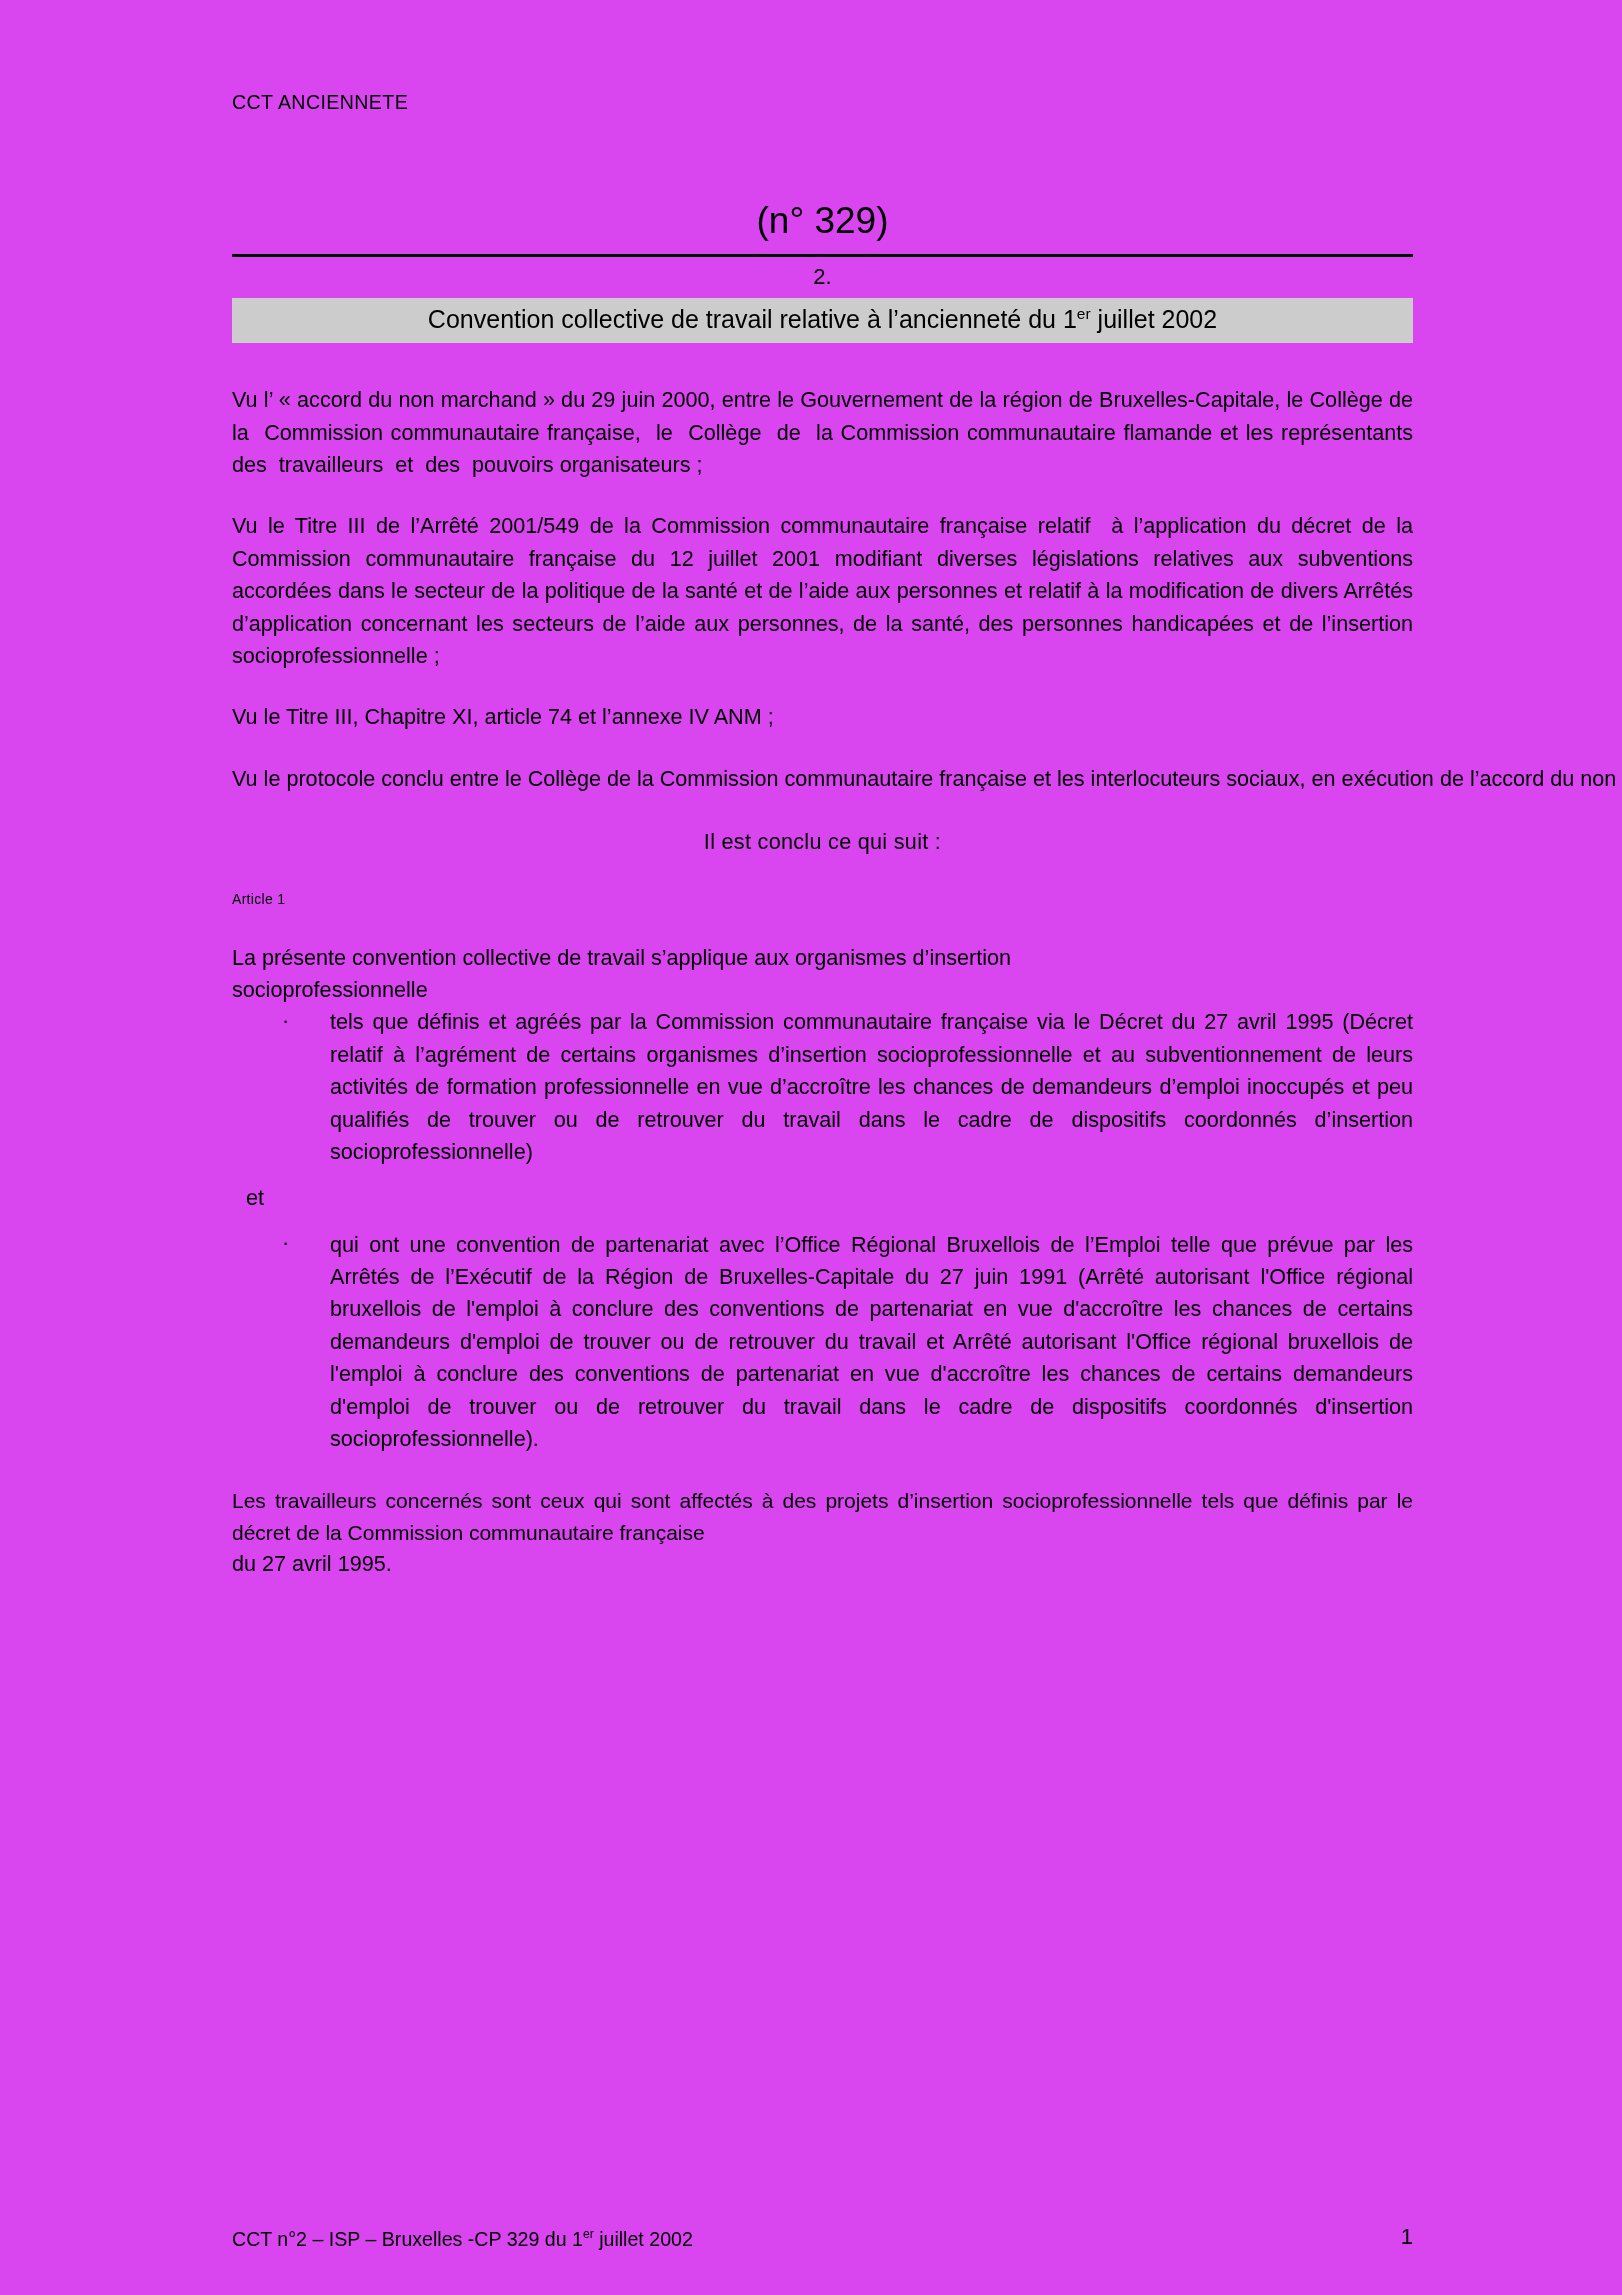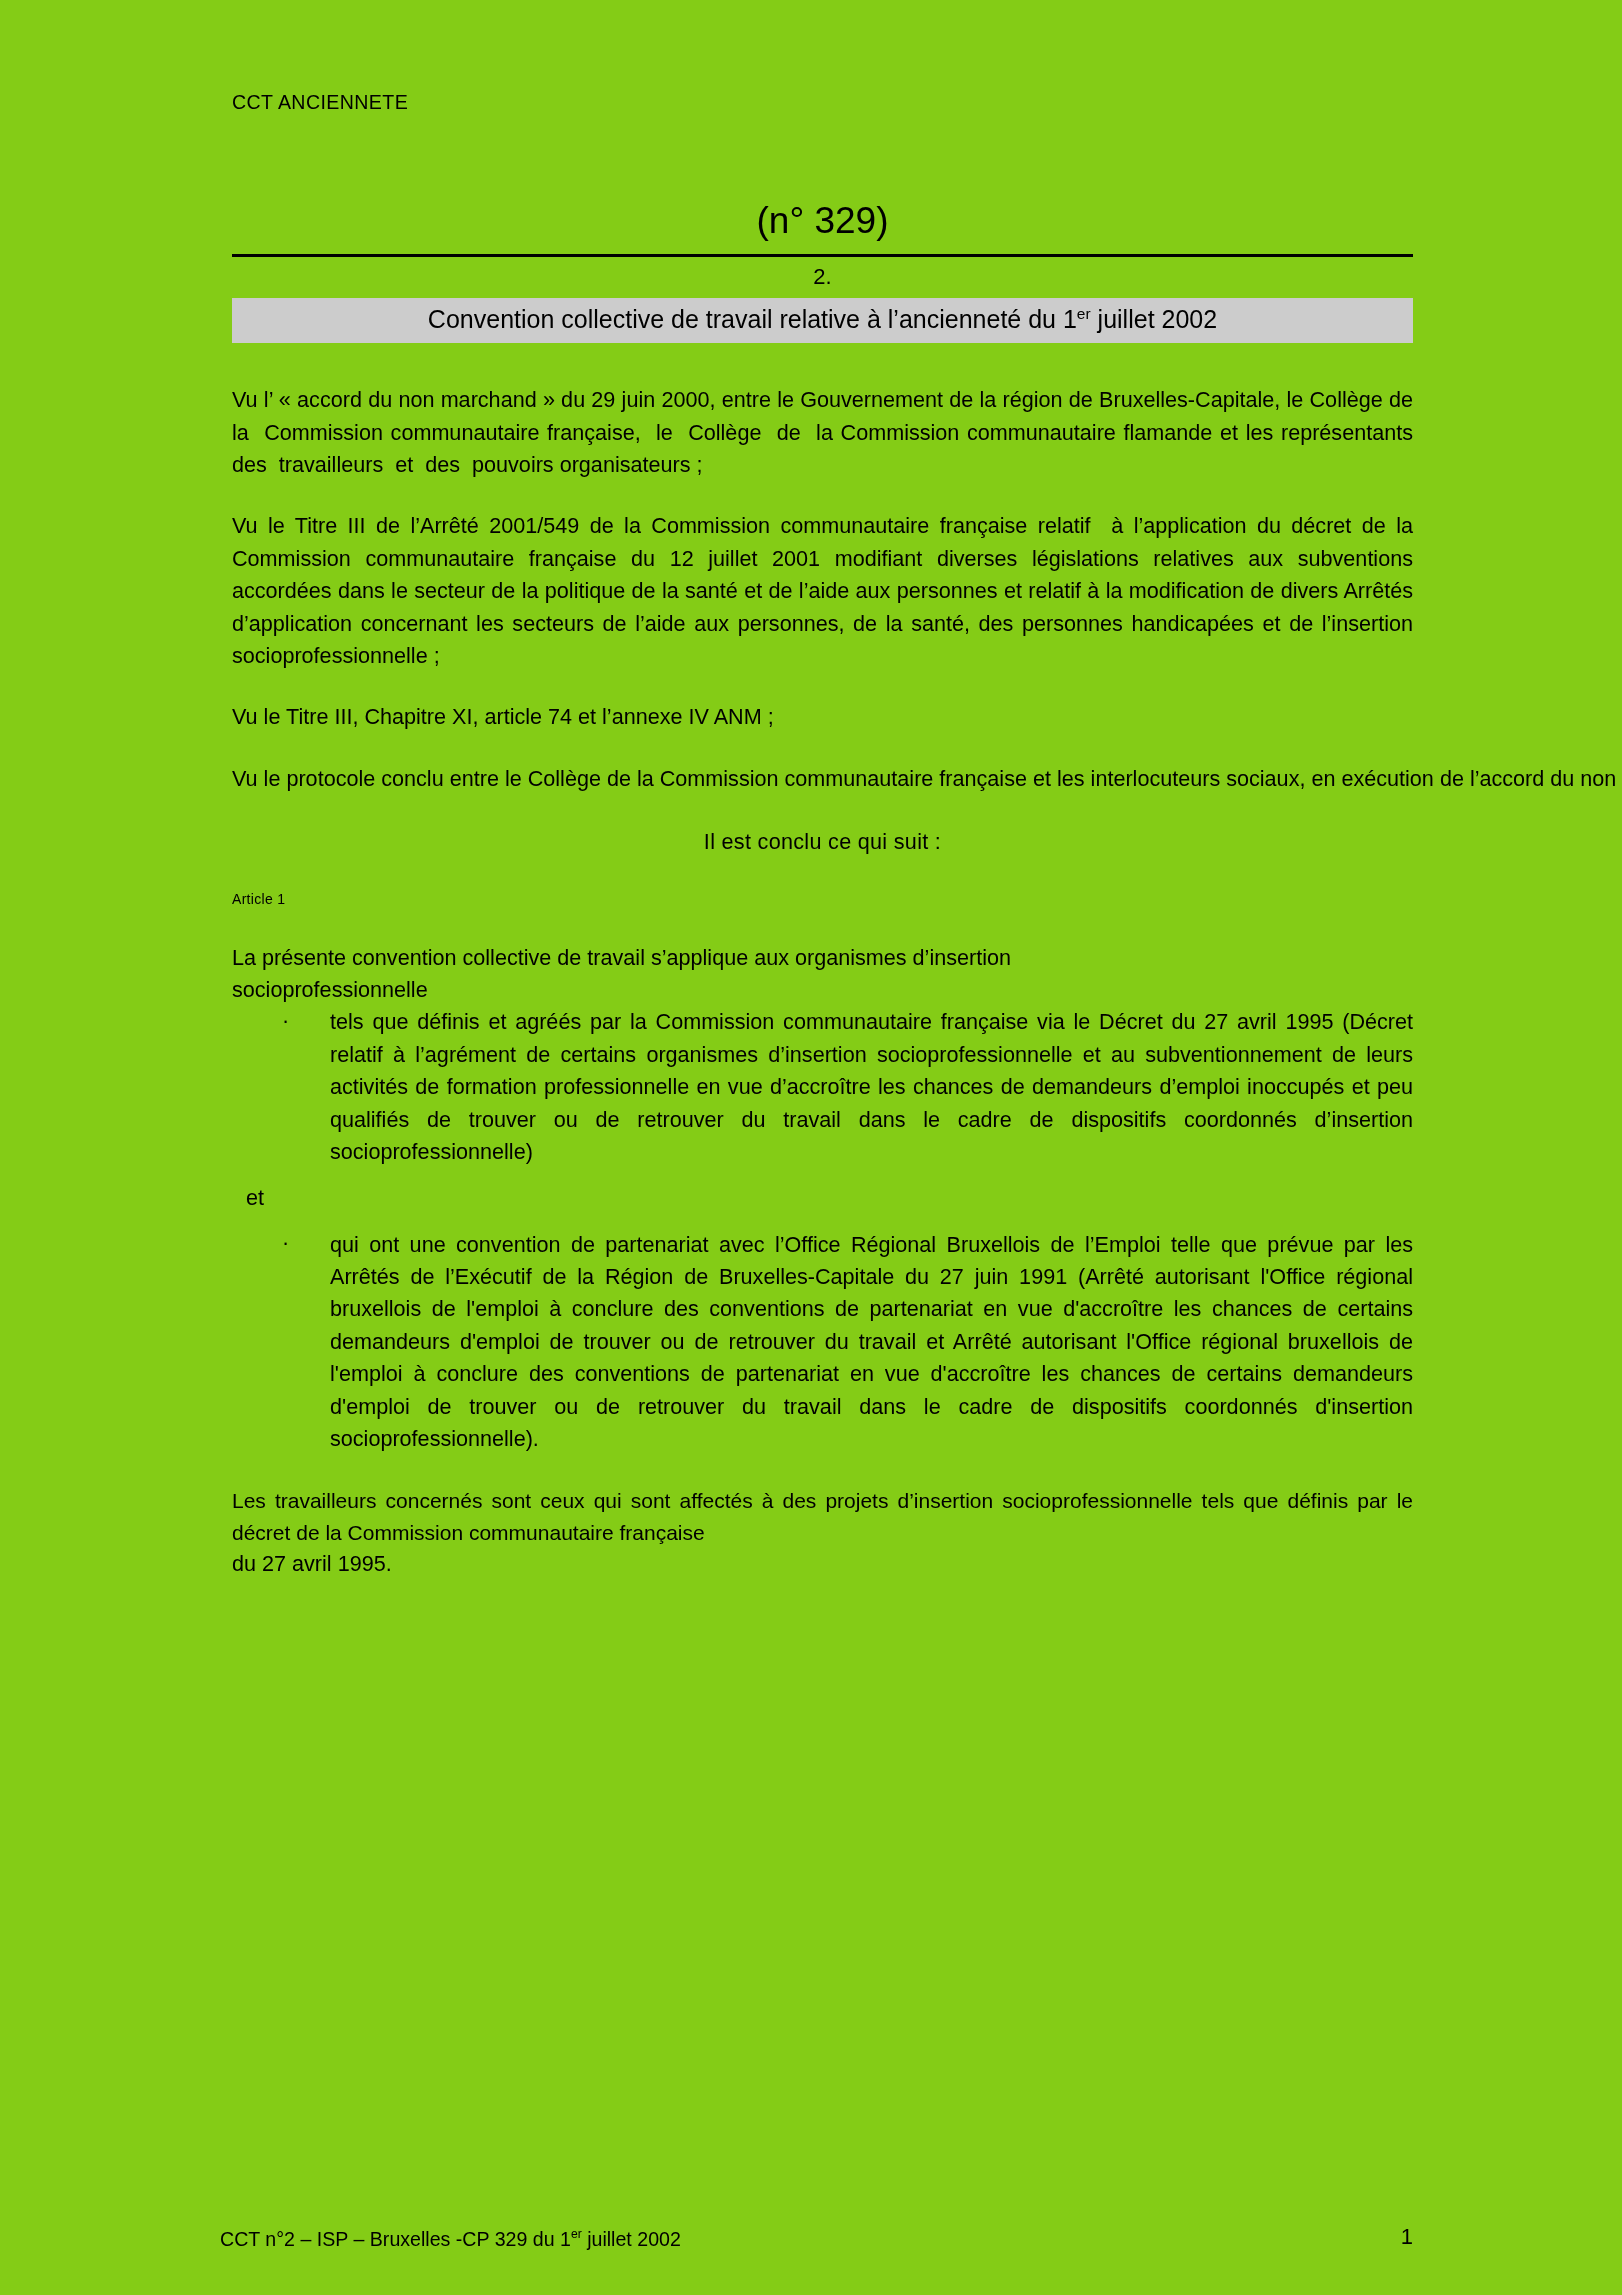--- a/index.html
+++ b/index.html
@@ -9,21 +9,21 @@
     background: #ffffff;
   }
   body {
     font-family: "Liberation Sans", sans-serif;
     color: #000000;
   }
   .page {
     position: relative;
     width: 1622px;
     height: 2295px;
-    background: #84cc16;
+    background: #d946ef;
     box-sizing: border-box;
     padding: 92px 209px 0 232px;
     overflow: hidden;
   }
   .running-head {
     font-size: 19.6px;
     letter-spacing: 0.4px;
     margin: 0 0 0 0;
     line-height: 1.1;
   }
@@ -142,21 +142,21 @@
     margin: 30px 0 0 0;
   }
   .closing-tail {
     font-size: 21.6px;
     line-height: 1.5;
     margin: 0;
     text-align: left;
   }
   .footer {
     position: absolute;
-    left: 220px;
+    left: 232px;
     right: 209px;
     bottom: 43px;
     display: flex;
     align-items: flex-end;
     justify-content: space-between;
     font-size: 19.6px;
     line-height: 1.3;
   }
   .footer-left { white-space: nowrap; }
   .footer-right { font-size: 22px; }

